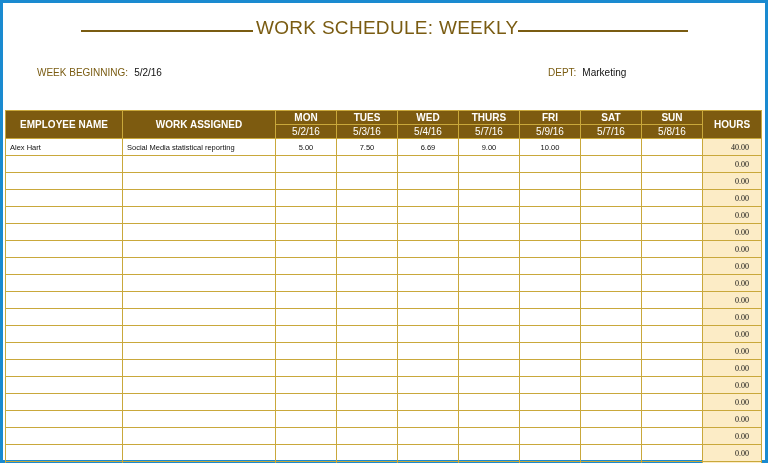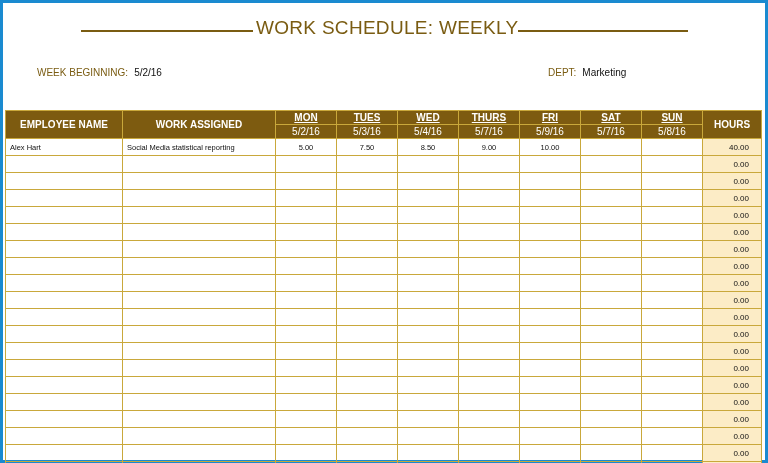--- a/index.html
+++ b/index.html
@@ -6,25 +6,25 @@
   body { width:768px; height:463px; overflow:hidden; background:#fff; font-family:"Liberation Sans", sans-serif; }
   .frame { position:absolute; left:0; top:0; width:768px; height:463px; box-sizing:border-box; border:3px solid #1a8ad0; background:#fff;padding-left:32px; }
   .title-wrap { position:absolute; top:14px; left:0; width:762px; height:28px; }
   .title-line { position:absolute; top:13px; height:2px; background:#7a5c12; }
   .title { position:absolute; top:0; left:253px; width:260px; text-align:center; font-size:19px; color:#7a5c12; letter-spacing:0.3px; white-space:nowrap; }
   .meta { position:absolute; top:64px; font-size:10px; white-space:nowrap; }
   .meta .lbl { color:#7a5c12; }
   .meta .val { color:#111; margin-left:6px; }
   table { position:absolute; left:2px; top:107px; border-collapse:collapse; table-layout:fixed; }
   th { background:#7d5b10; color:#fff; font-weight:bold; font-size:10px; border:1px solid #c9a83b; padding:0; text-align:center; }
-  th.day-name { height:13px;text-decoration:underline; }
+  th.day-name { height:13px; }
   th.day-date { height:13px; font-weight:normal; }
   td { height:16px; border:1px solid #c9a83b; font-size:7.5px; color:#111; padding:0 4px; white-space:nowrap; overflow:hidden; }
   td.num { text-align:center; }
-  td.hours { background:#fcecc6; text-align:right; padding-right:12px; font-size:8px; }
+  td.hours { background:#fcecc6; text-align:right; padding-right:12px; font-size:8px;font-family:Liberation Serif, serif; }
 </style>
 </head>
 <body>
 
 <div class="frame">
   <div class="title-wrap">
     <div class="title-line" style="left:78px;width:172px;"></div>
     <div class="title">WORK SCHEDULE: WEEKLY</div>
     <div class="title-line" style="left:515px;width:170px;"></div>
   </div>
@@ -71,21 +71,21 @@
         <th class="day-date">5/7/16</th>
         <th class="day-date">5/8/16</th>
       </tr>
     </thead>
     <tbody id="rows">
         <tr>
           <td>Alex Hart</td>
           <td>Social Media statistical reporting</td>
           <td class="num">5.00</td>
           <td class="num">7.50</td>
-          <td class="num">8.50</td>
+          <td class="num">6.69</td>
           <td class="num">9.00</td>
           <td class="num">10.00</td>
           <td class="num"></td>
           <td class="num"></td>
           <td class="hours">40.00</td>
         </tr>
         <tr>
           <td></td>
           <td></td>
           <td class="num"></td>

